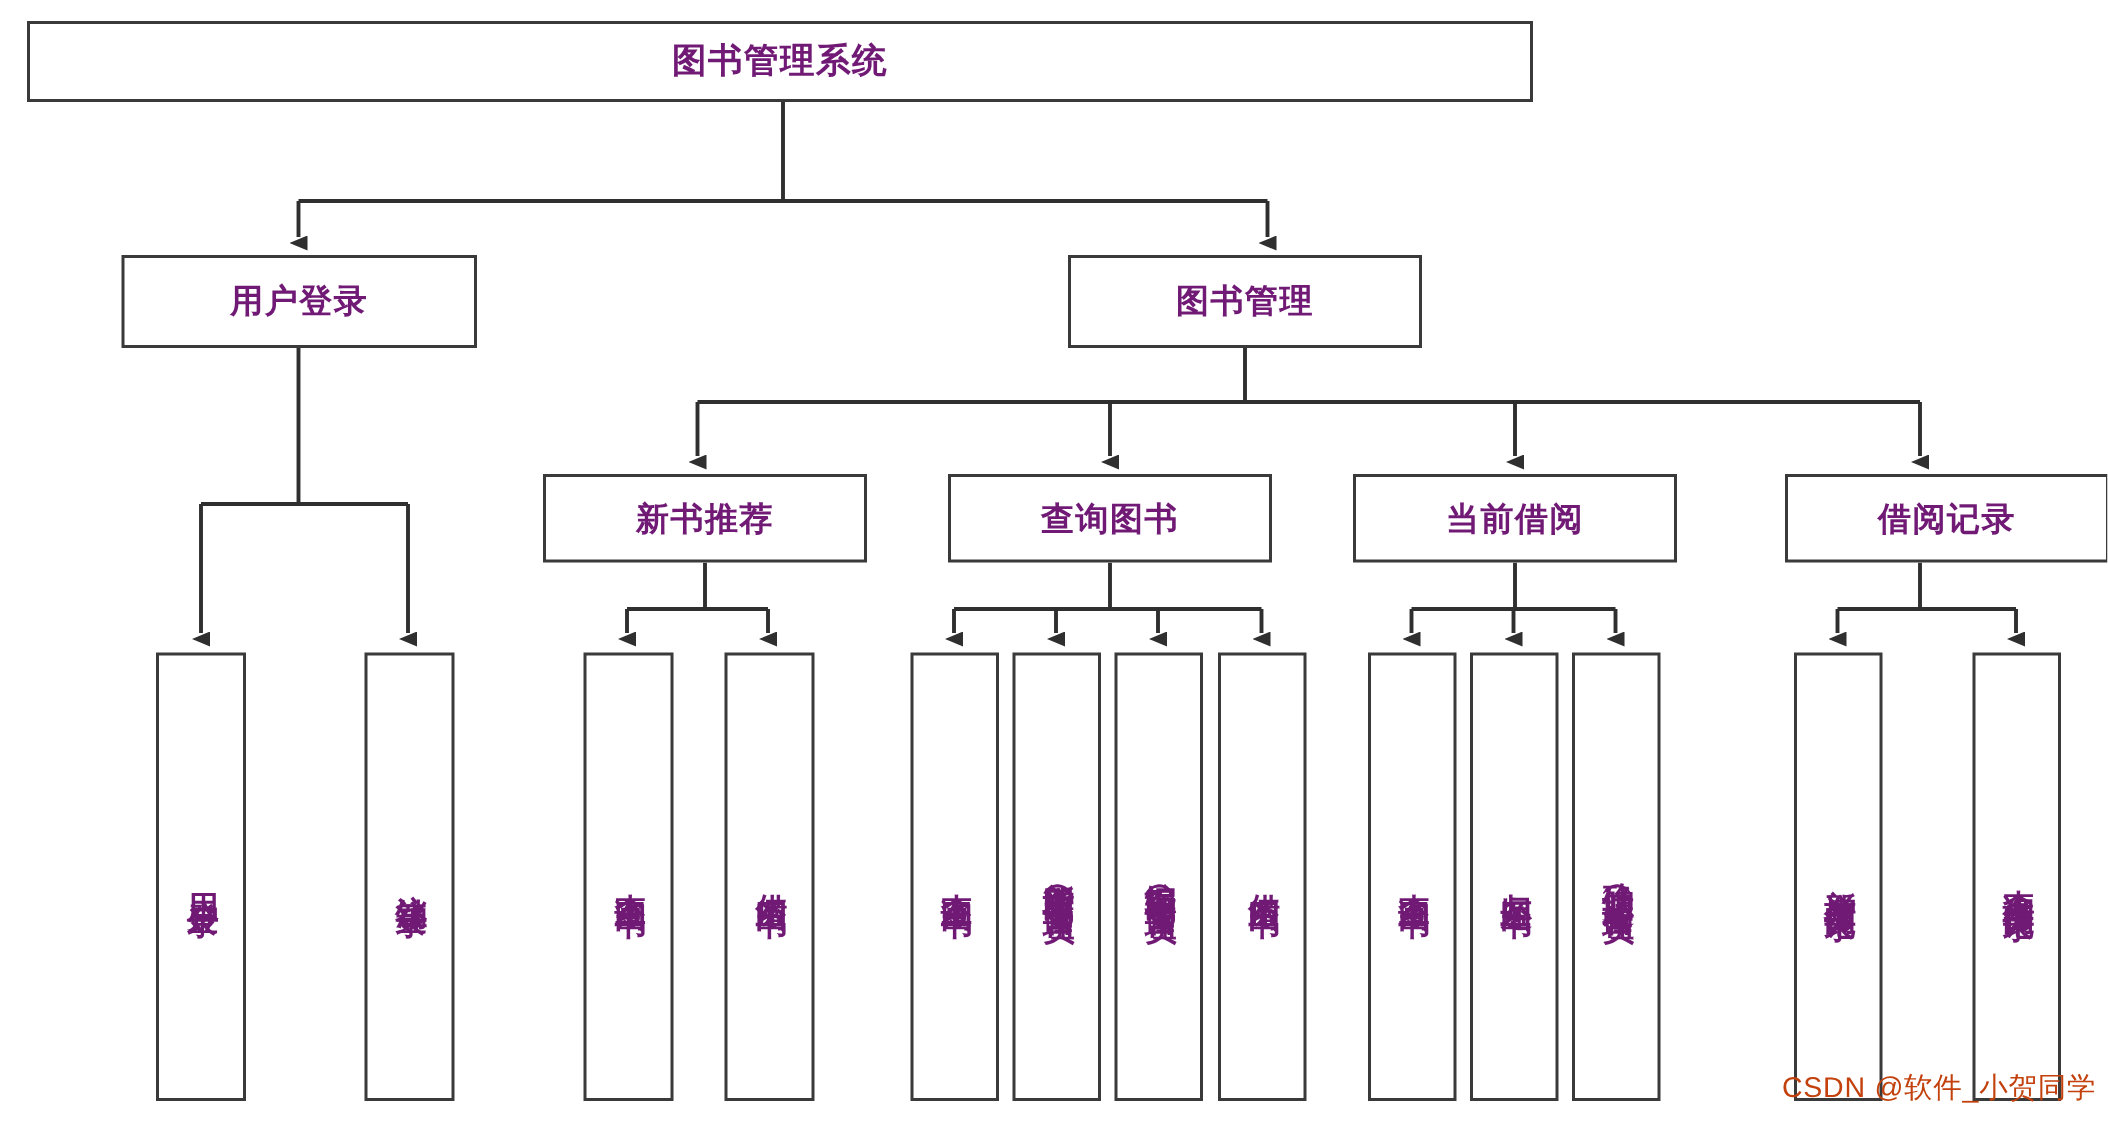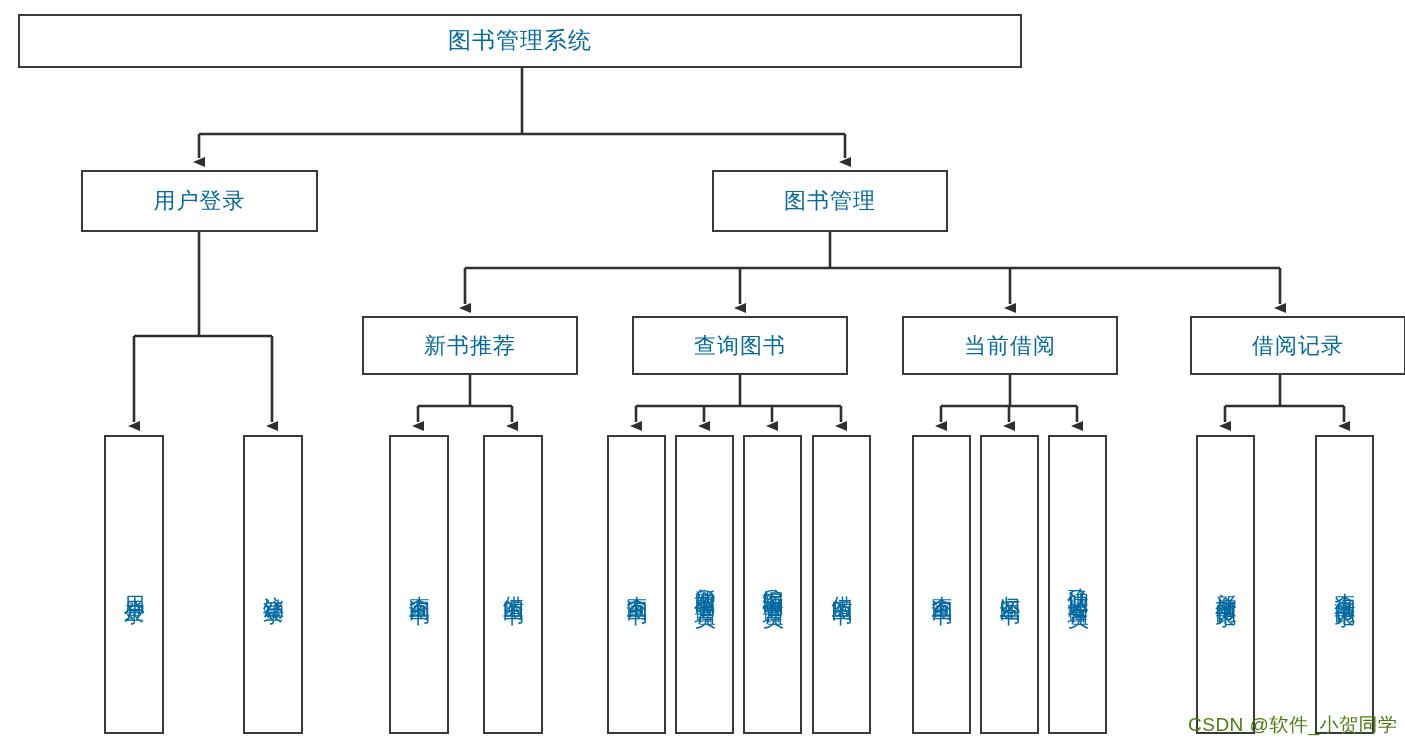--- a/index.html
+++ b/index.html
@@ -26,22 +26,23 @@
     pointer-events: none;
   }
   .node {
     position: absolute;
     box-sizing: border-box;
     border: 2px solid #3a3a3a;
     background: #ffffff;
     display: flex;
     align-items: center;
     justify-content: center;
-    color: #0369a1;
+    color: #701a75;
     line-height: 1.18;
+    font-weight: bold;
   }
   .node-h {
     font-size: 22px;
     letter-spacing: 1px;
   }
   .node-root {
     font-size: 23px;
     letter-spacing: 1px;
   }
   .node-v {
@@ -56,21 +57,21 @@
   }
   .node-v > span {
     writing-mode: vertical-rl;
     text-orientation: upright;
   }
   .watermark {
     position: absolute;
     left: 1188px;
     top: 712px;
     font-size: 19px;
-    color: #4d7c0f;
+    color: #c2410c;
     white-space: nowrap;
     letter-spacing: 0.5px;
   }
 </style>
 </head>
 <body>
 
 <div id="canvas">
 
   <svg class="connectors" viewBox="0 0 1405 747" xmlns="http://www.w3.org/2000/svg">

